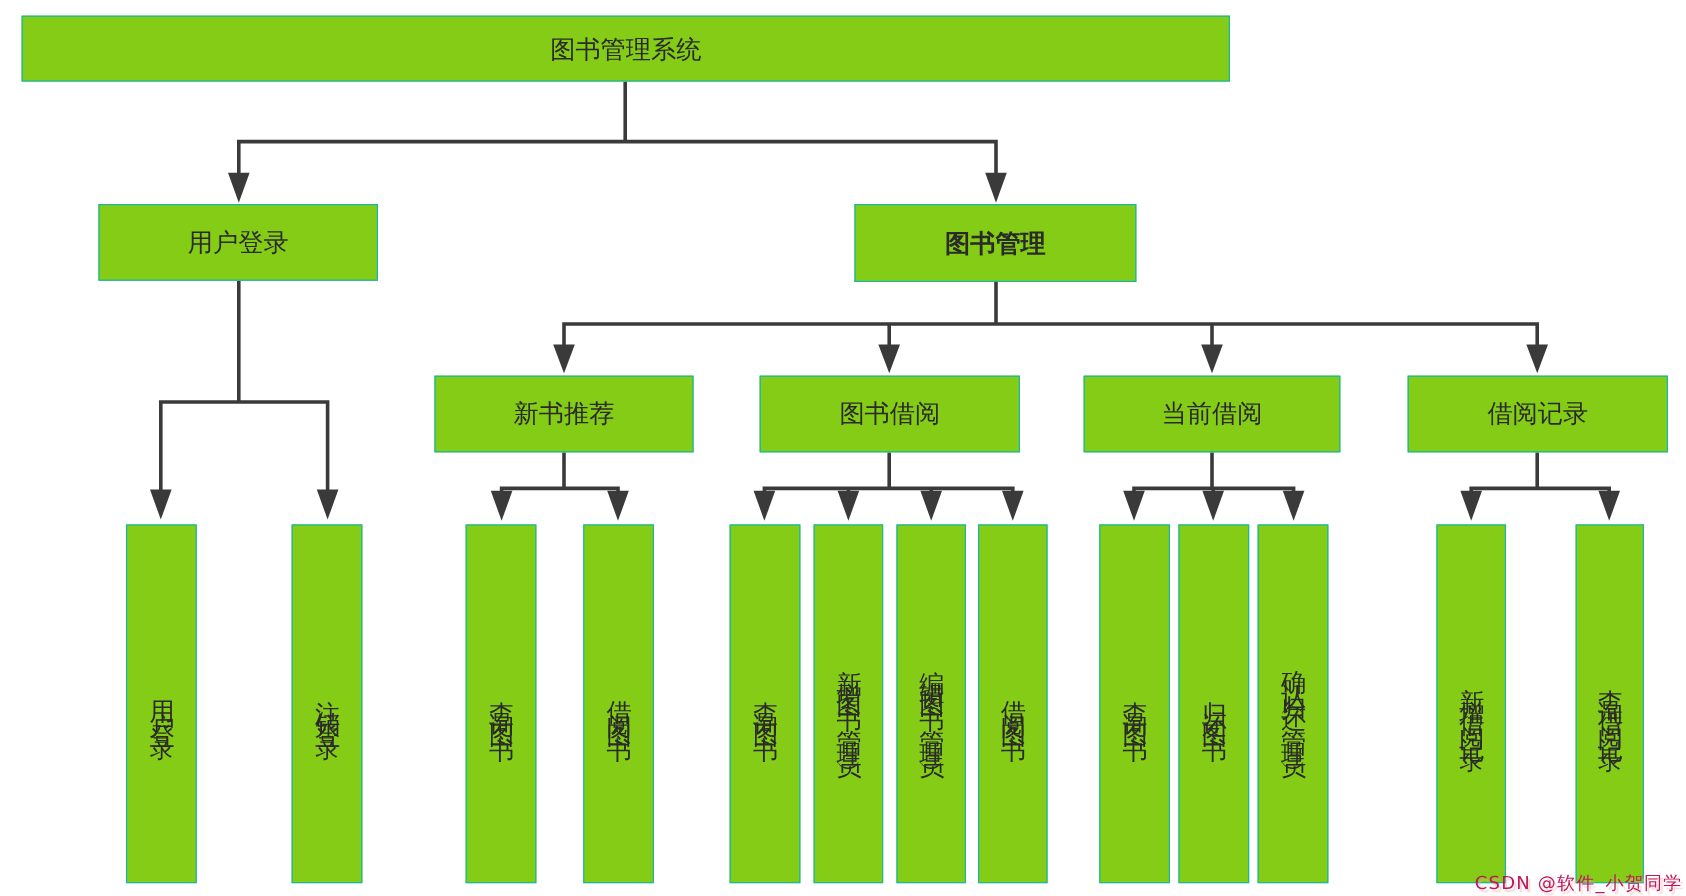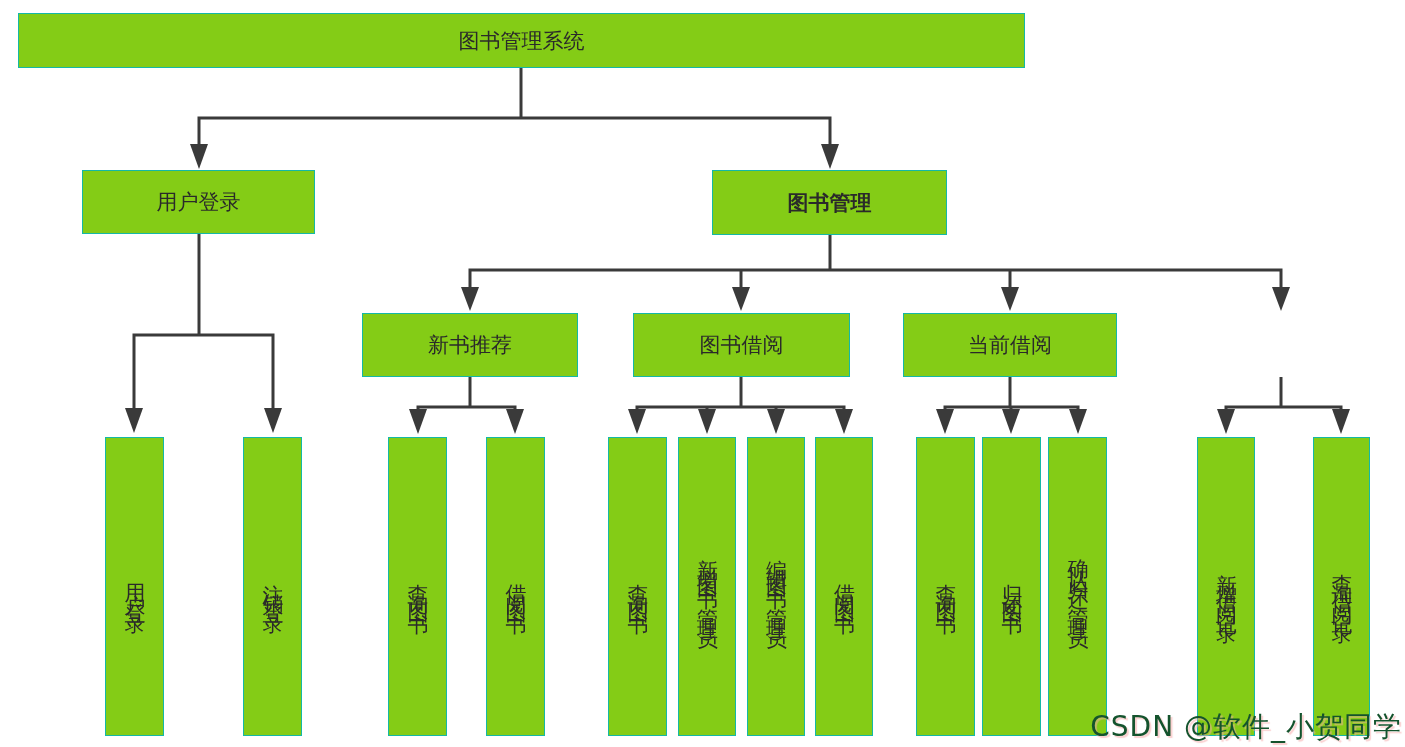--- a/index.html
+++ b/index.html
@@ -41,22 +41,22 @@
     writing-mode: vertical-rl;
     text-orientation: mixed;
     letter-spacing: 10px;
     line-height: 1;
     font-size: 21px;
   }
   .watermark {
     position: absolute;
     right: 3px;
     bottom: 1px;
-    font-size: 28px;
-    color: #14532d;
+    font-size: 15px;
+    color: #be185d;
     letter-spacing: 1px;
     text-shadow: 2px 2px 1px rgba(245, 170, 170, 0.55);
     white-space: nowrap;
   }
 </style>
 </head>
 <body>
 
 <div class="canvas">
 
@@ -122,20 +122,21 @@
   </svg>
 
   <div class="node h" style="left:18px; top:13px; width:1007px; height:55px;">图书管理系统</div>
 
   <div class="node h" style="left:82px; top:170px; width:233px; height:64px;">用户登录</div>
   <div class="node h" style="left:712px; top:170px; width:235px; height:65px;font-weight:bold;">图书管理</div>
 
   <div class="node h" style="left:633px; top:313px; width:217px; height:64px;">图书借阅</div>
   <div class="node h" style="left:362px; top:313px; width:216px; height:64px;">新书推荐</div>
   <div class="node h" style="left:903px; top:313px; width:214px; height:64px;">当前借阅</div>
+  <div class="node h" style="left:1173px; top:313px; width:217px; height:64px;">借阅记录</div>
 
   <div class="node v" style="left:105px; top:437px; width:59px; height:299px;">用户登录</div>
   <div class="node v" style="left:243px; top:437px; width:59px; height:299px;">注销登录</div>
 
   <div class="node v" style="left:388px; top:437px; width:59px; height:299px;">查询图书</div>
   <div class="node v" style="left:486px; top:437px; width:59px; height:299px;">借阅图书</div>
 
   <div class="node v" style="left:608px; top:437px; width:59px; height:299px;">查询图书</div>
   <div class="node v" style="left:678px; top:437px; width:58px; height:299px;">新增图书（管理员）</div>
   <div class="node v" style="left:747px; top:437px; width:58px; height:299px;">编辑图书（管理员）</div>

